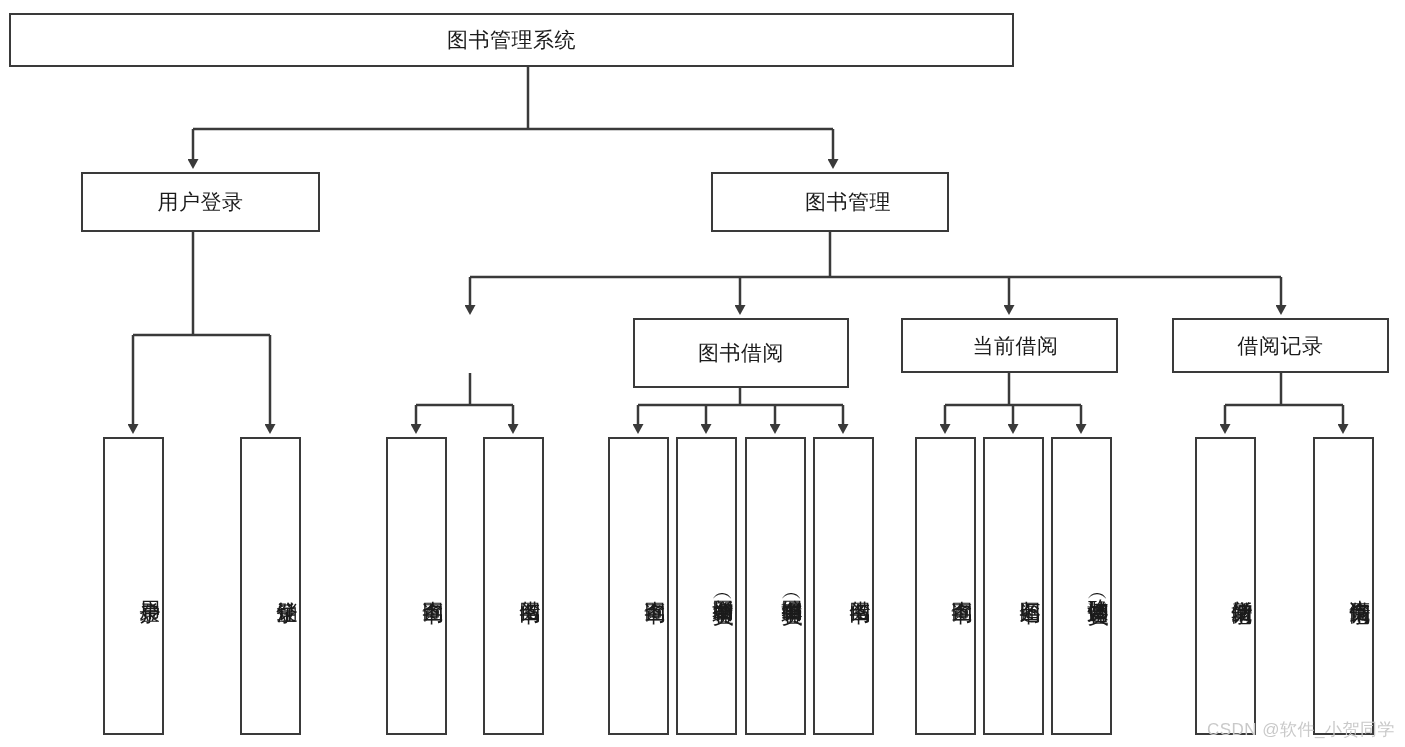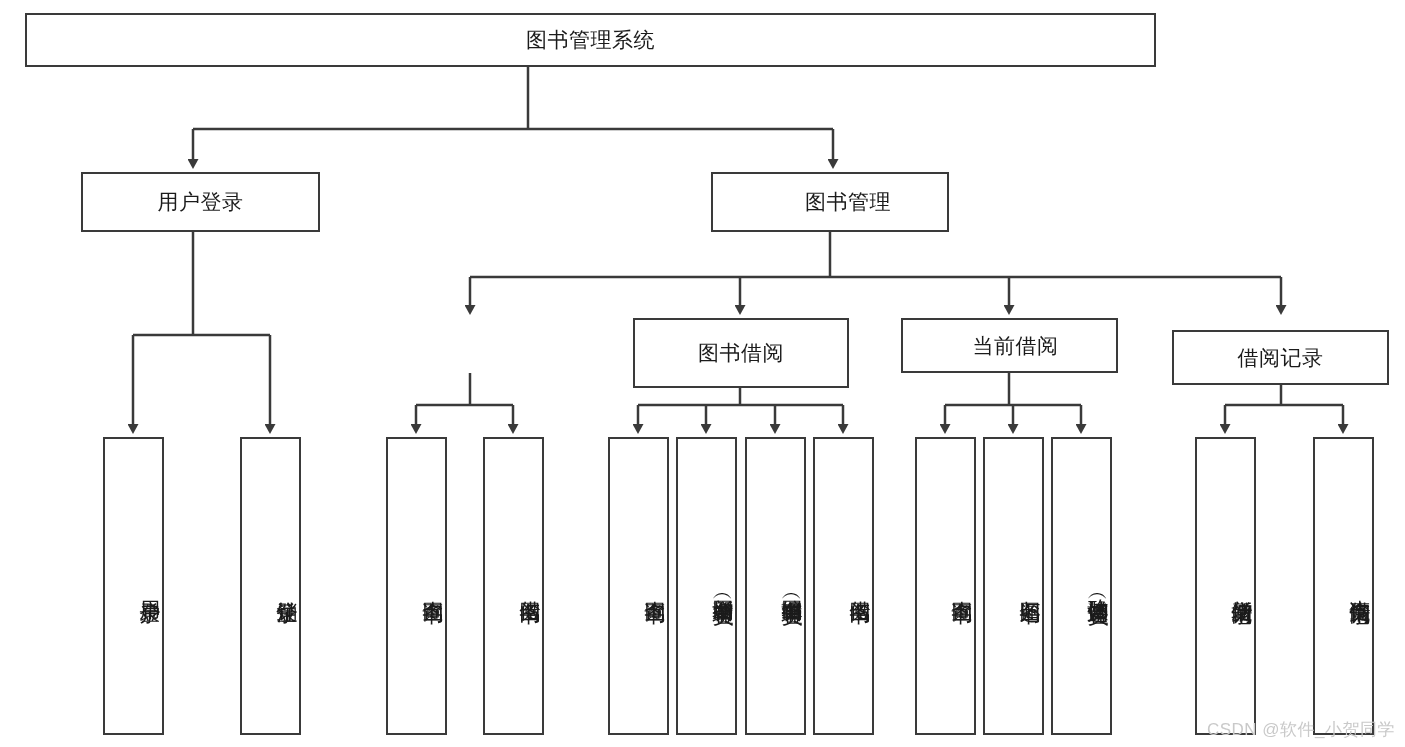--- a/index.html
+++ b/index.html
@@ -114,38 +114,38 @@
       <path d="M1013,405 L1013,425" marker-end="url(#arrow)"></path>
       <path d="M1081,405 L1081,425" marker-end="url(#arrow)"></path>
 
       <path d="M1281,373 L1281,405"></path>
       <path d="M1225,405 L1343,405"></path>
       <path d="M1225,405 L1225,425" marker-end="url(#arrow)"></path>
       <path d="M1343,405 L1343,425" marker-end="url(#arrow)"></path>
     </g>
   </svg>
 
-  <div class="node horiz" style="left:25px; top:13px; width:1131px; height:54px;">
+  <div class="node horiz" style="left:9px; top:13px; width:1005px; height:54px;">
     <span>图书管理系统</span>
   </div>
 
   <div class="node horiz" style="left:81px; top:172px; width:239px; height:60px;">
     <span>用户登录</span>
   </div>
   <div class="node horiz" style="left:711px; top:172px; width:238px; height:60px;padding-left:36px;">
     <span>图书管理</span>
   </div>
 
   <div class="node horiz" style="left:633px; top:318px; width:216px; height:70px;">
     <span>图书借阅</span>
   </div>
   <div class="node horiz" style="left:901px; top:318px; width:217px; height:55px;padding-left:12px;">
     <span>当前借阅</span>
   </div>
-  <div class="node horiz" style="left:1172px; top:330px; width:217px; height:55px;">
+  <div class="node horiz" style="left:1172px; top:318px; width:217px; height:55px;">
     <span>借阅记录</span>
   </div>
 
   <div class="node vert" style="left:103px; top:437px; width:61px; height:298px;">
     <span class="vtext">用户登录</span>
   </div>
   <div class="node vert" style="left:240px; top:437px; width:61px; height:298px;">
     <span class="vtext">注销登录</span>
   </div>
 

